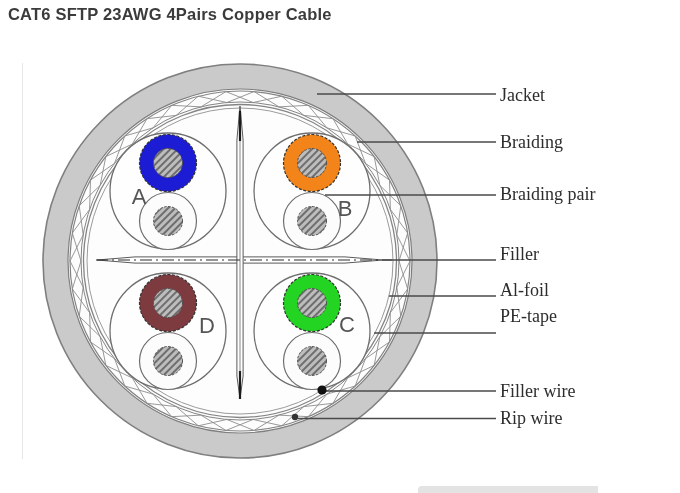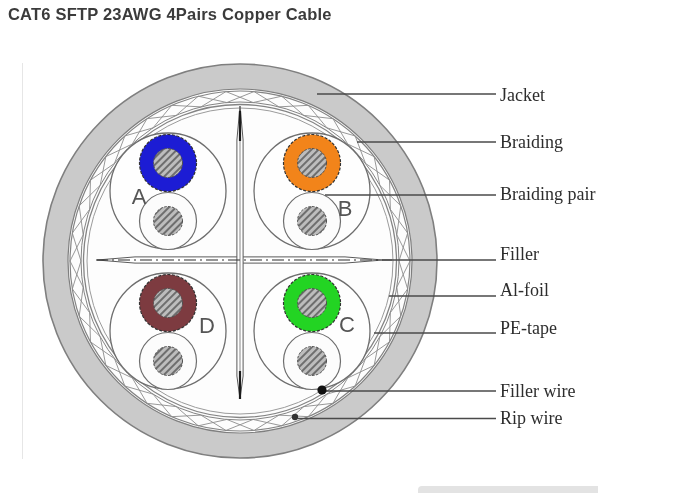--- a/index.html
+++ b/index.html
@@ -175,20 +175,20 @@
           <circle cx="295" cy="417" r="3.2" fill="#333333"></circle>
         </g>
     </svg>
 
     <div id="labels">
         <div class="layer-label" style="top: 83px;">Jacket</div>
         <div class="layer-label" style="top: 130px;">Braiding</div>
         <div class="layer-label" style="top: 182px;">Braiding pair</div>
         <div class="layer-label" style="top: 236px; margin-top: 6px;">Filler</div>
         <div class="layer-label" style="top: 278px;">Al-foil</div>
-        <div class="layer-label" style="top: 316px;">PE-tape</div>
+        <div class="layer-label" style="top: 304px;">PE-tape</div>
         <div class="layer-label" style="top: 379px;">Filler wire</div>
         <div class="layer-label" style="top: 406px;">Rip wire</div>
       </div>
   </div>
 
   <div class="bottom-strip"></div>
 </div>
 
 </body></html>

